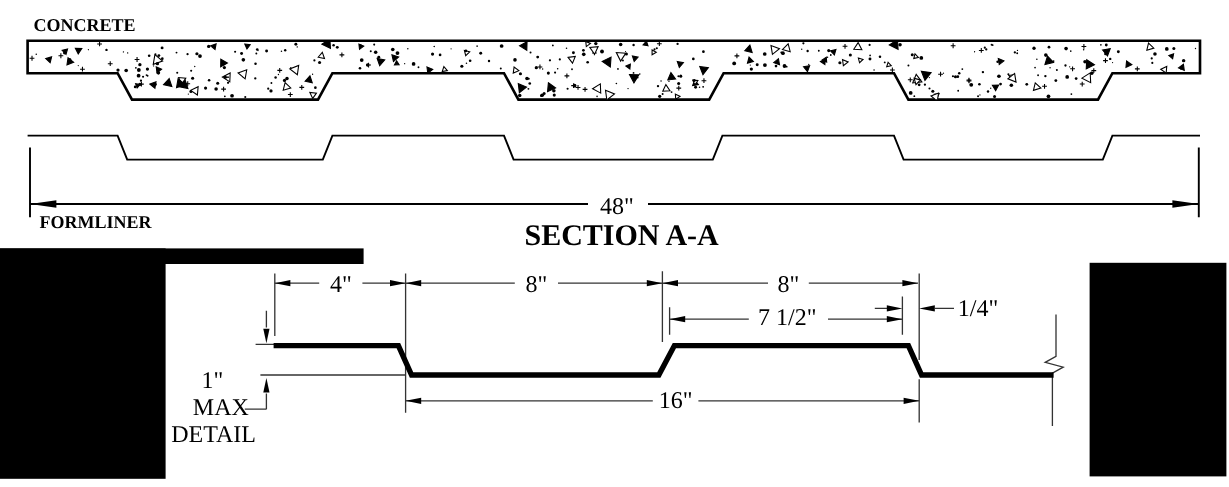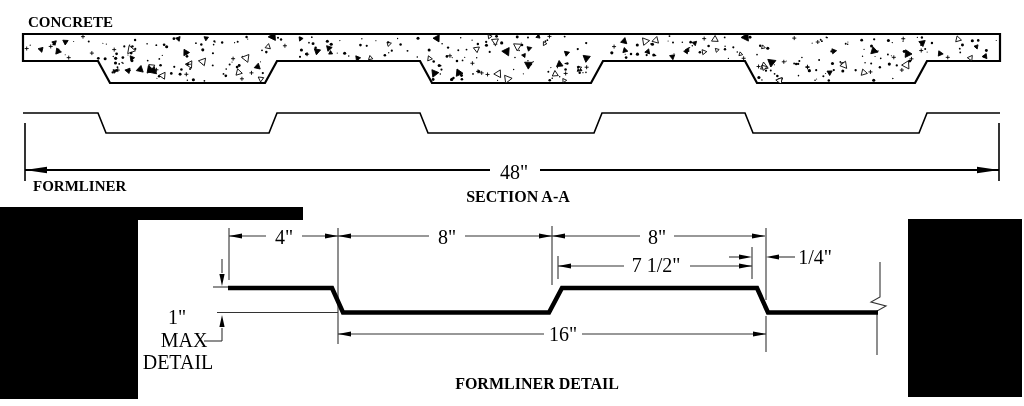--- a/index.html
+++ b/index.html
@@ -13,21 +13,21 @@
   #drawing{position:absolute;left:0;top:0;}
   .lbl{
     position:absolute;
     color:#000;
     white-space:nowrap;
     line-height:1;
     user-select:none;
   }
   .corner{font-weight:bold;font-size:15px;}
   .dim{font-size:20px;transform:translate(-50%,-50%);}
-  .title{font-weight:bold;font-size:16px;transform:translate(-50%,-50%);}
+  .title{font-weight:bold;font-size:25px;transform:translate(-50%,-50%);}
   
   #lbl-concrete{left:28px;top:15px;}
   #lbl-formliner{left:33px;top:143px;margin-top:36px;}
   #lbl-48{left:514px;top:172px;}
   #lbl-section-title{left:518px;top:197px;}
   #lbl-d4{left:284px;top:237px;}
   #lbl-d8a{left:447px;top:237px;}
   #lbl-d8b{left:657px;top:237px;}
   #lbl-d75{left:656px;top:265px;}
   #lbl-d14{left:815px;top:257px;}
@@ -655,14 +655,13 @@
 
   <div class="lbl dim" id="lbl-d4">4"</div>
   <div class="lbl dim" id="lbl-d8a">8"</div>
   <div class="lbl dim" id="lbl-d8b">8"</div>
   <div class="lbl dim" id="lbl-d75">7 1/2"</div>
   <div class="lbl dim" id="lbl-d14">1/4"</div>
   <div class="lbl dim" id="lbl-d16">16"</div>
   <div class="lbl dim" id="lbl-depth1">1"</div>
   <div class="lbl dim" id="lbl-depth2">MAX</div>
   <div class="lbl dim" id="lbl-depth3">DETAIL</div>
-  <div class="lbl title" id="lbl-detail-title">FORMLINER DETAIL</div>
 </div>
 
 </body></html>

